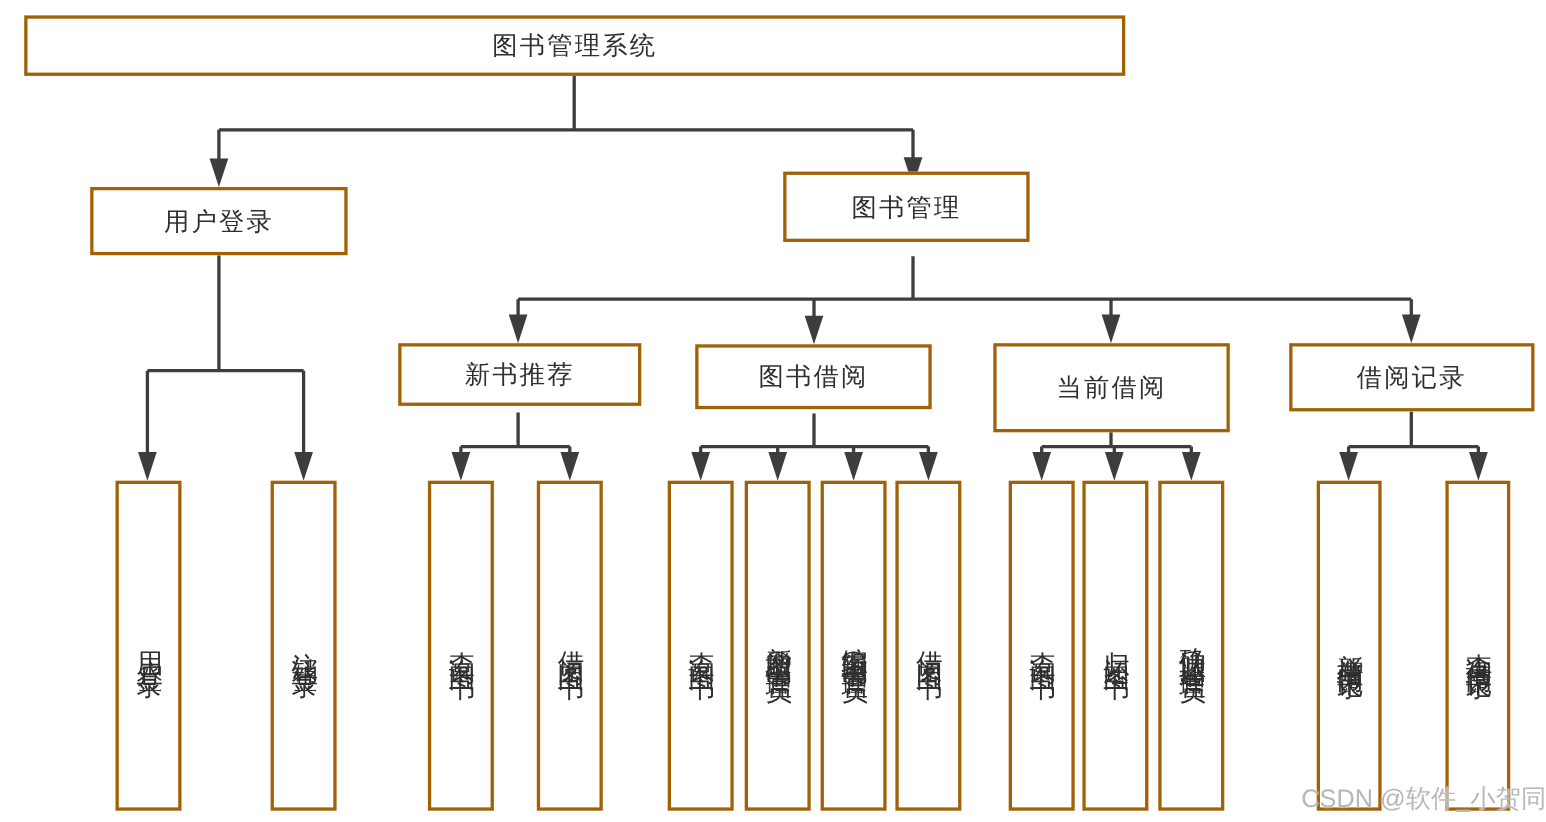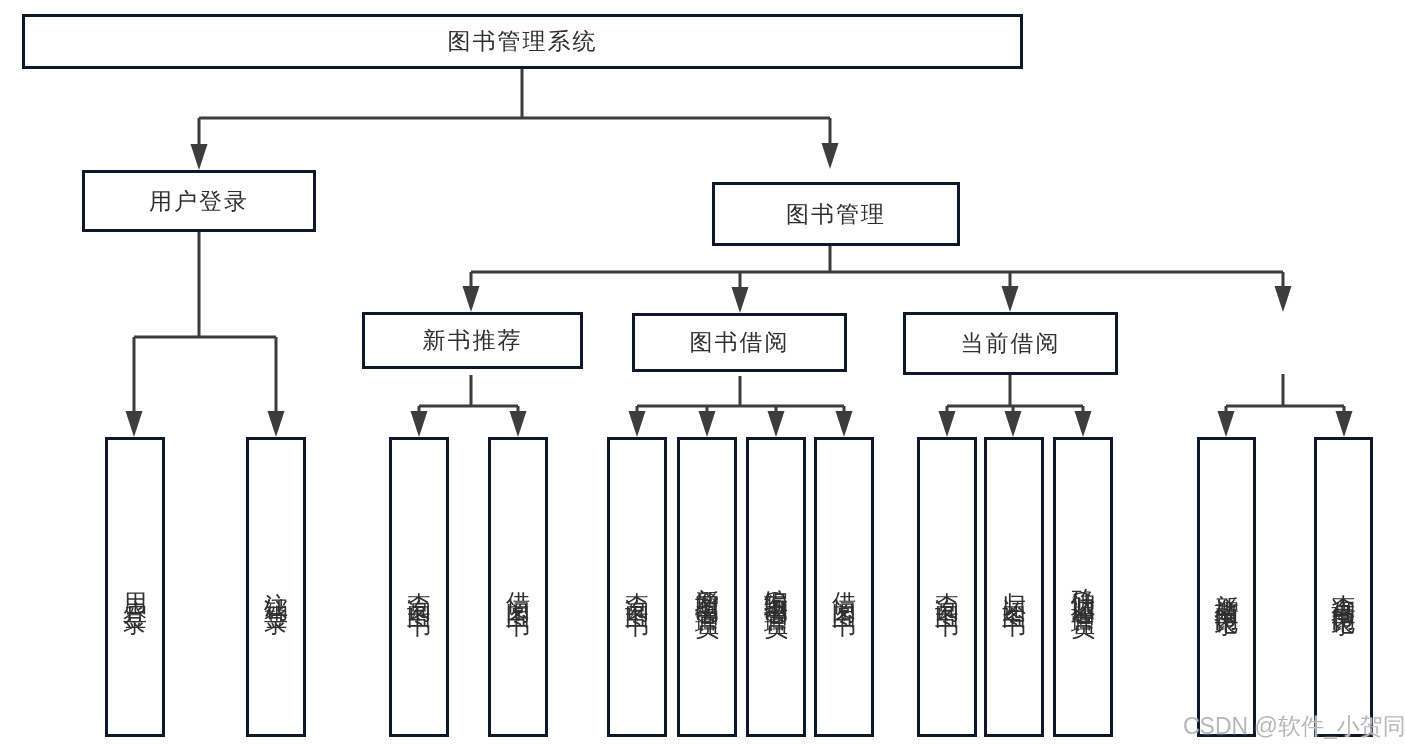--- a/index.html
+++ b/index.html
@@ -2,21 +2,21 @@
 <html><head>
 <meta charset="utf-8">
 <style>
   html,body{margin:0;padding:0;background:#ffffff;}
   #stage{
     position:relative;width:1405px;height:747px;background:#ffffff;overflow:hidden;
     font-family:"Liberation Sans","DejaVu Sans",sans-serif;color:#2f2f2f;
   }
   #wires{position:absolute;left:0;top:0;width:1405px;height:747px;}
   .node{
-    position:absolute;box-sizing:border-box;border:3px solid #0f172a;background:#ffffff;
+    position:absolute;box-sizing:border-box;border:3px solid #a16207;background:#ffffff;
     display:flex;align-items:center;justify-content:center;text-align:center;
   }
   .node .lbl{font-size:23px;letter-spacing:2px;color:#2f2f2f;white-space:nowrap;}
   .node.root .lbl{font-size:23px;letter-spacing:2px;}
   .leaf .lbl{
     writing-mode:vertical-rl;text-orientation:mixed;
     font-size:24px;letter-spacing:7px;line-height:1;white-space:nowrap;
   }
   .leaf.long .lbl{letter-spacing:4px;}
   #watermark{
@@ -70,32 +70,35 @@
     </g>
   </svg>
 
   <div class="node root" style="left:22px;top:14px;width:1001px;height:55px">
     <span class="lbl">图书管理系统</span>
   </div>
 
   <div class="node" style="left:82px;top:170px;width:234px;height:62px">
     <span class="lbl">用户登录</span>
   </div>
-  <div class="node" style="left:712px;top:182px;width:248px;height:64px">
+  <div class="node" style="left:712px;top:156px;width:224px;height:64px">
     <span class="lbl">图书管理</span>
   </div>
 
   <div class="node" style="left:362px;top:312px;width:221px;height:57px">
     <span class="lbl">新书推荐</span>
   </div>
   <div class="node" style="left:632px;top:313px;width:215px;height:59px">
     <span class="lbl">图书借阅</span>
   </div>
-  <div class="node" style="left:903px;top:312px;width:215px;height:63px">
+  <div class="node" style="left:903px;top:312px;width:215px;height:81px">
     <span class="lbl">当前借阅</span>
+  </div>
+  <div class="node" style="left:1172px;top:312px;width:223px;height:62px">
+    <span class="lbl">借阅记录</span>
   </div>
 
   <div class="node leaf" style="left:105px;top:437px;width:60px;height:300px">
     <span class="lbl">用户登录</span>
   </div>
   <div class="node leaf" style="left:246px;top:437px;width:60px;height:300px">
     <span class="lbl">注销登录</span>
   </div>
 
   <div class="node leaf" style="left:389px;top:437px;width:60px;height:300px">

